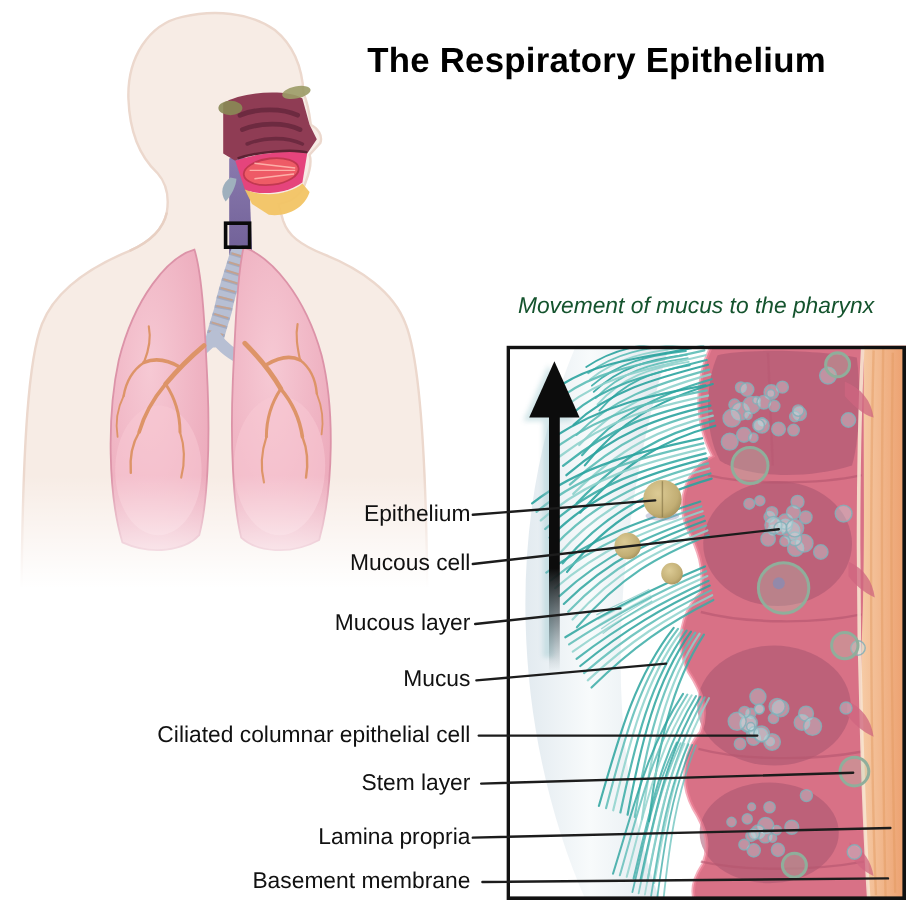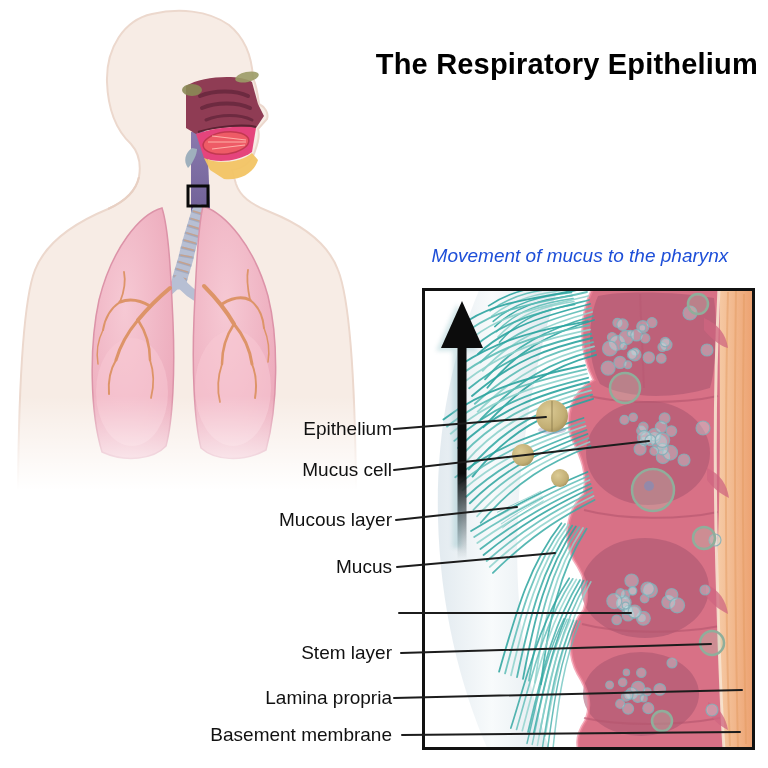--- a/index.html
+++ b/index.html
@@ -1,21 +1,21 @@
 <!DOCTYPE html>
 <html><head>
 <meta charset="utf-8">
 <style>
   html,body{margin:0;padding:0;background:#fff;}
   #canvas{position:relative;width:768px;height:768px;background:#ffffff;overflow:hidden;
           font-family:"Liberation Sans",sans-serif;}
-  .title{position:absolute;left:306px;top:35px;width:452px;text-align:right;
-         font-weight:bold;font-size:29px;letter-spacing:.2px;color:#000;margin-top:13px;}
+  .title{position:absolute;left:306px;top:35px;width:452px;text-align:left;
+         font-weight:bold;font-size:29px;letter-spacing:.2px;color:#000;}
   .caption{position:absolute;left:396px;top:245px;width:368px;text-align:center;
-           font-style:italic;font-size:19px;color:#1d4ed8;}
+           font-style:italic;font-size:19px;color:#14532d;}
   .torso-svg{position:absolute;left:0;top:0;}
   .inset{position:absolute;left:422px;top:288px;width:333px;height:462px;}
   .inset svg{display:block;}
   .overlay{position:absolute;left:0;top:0;pointer-events:none;}
   .lbl{position:absolute;right:376px;white-space:nowrap;font-size:19px;color:#111;
        height:22px;line-height:22px;}
 </style>
 </head>
 <body>
 
@@ -385,23 +385,24 @@
         </g>
         <polygon points="40,13 19,60 61,60" fill="#0c0c0c"></polygon>
         <rect x="35.5" y="56" width="9" height="216" fill="url(#gShaft)"></rect>
       </g>
 
       <rect x="1.5" y="1.5" width="330" height="459" fill="none" stroke="#111" stroke-width="3"></rect>
     </svg>
   </div>
 
   <div class="lbl" style="top:418px">Epithelium</div>
-  <div class="lbl" style="top:459px">Mucus cell</div>
+  <div class="lbl" style="top:459px">Mucous cell</div>
   <div class="lbl" style="top:509px">Mucous layer</div>
   <div class="lbl" style="top:556px">Mucus</div>
+  <div class="lbl" style="top:602px">Ciliated columnar epithelial cell</div>
   <div class="lbl" style="top:642px">Stem layer</div>
   <div class="lbl" style="top:687px">Lamina propria</div>
   <div class="lbl" style="top:724px">Basement membrane</div>
 
   <svg class="overlay" width="768" height="768" viewBox="0 0 768 768">
     <g stroke="#1c1c1c" stroke-width="2" stroke-linecap="round">
       <line x1="394" y1="429" x2="546" y2="417"></line>
       <line x1="394" y1="470" x2="649" y2="441"></line>
       <line x1="396" y1="520" x2="517" y2="507"></line>
       <line x1="397" y1="567" x2="555" y2="553"></line>

